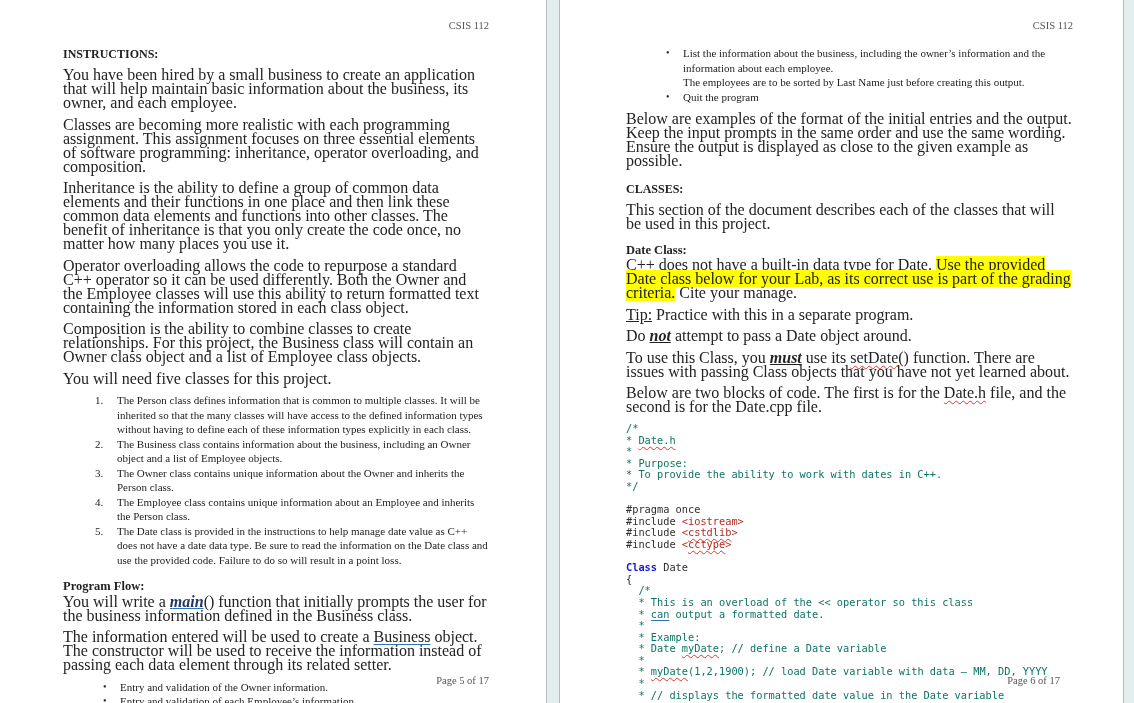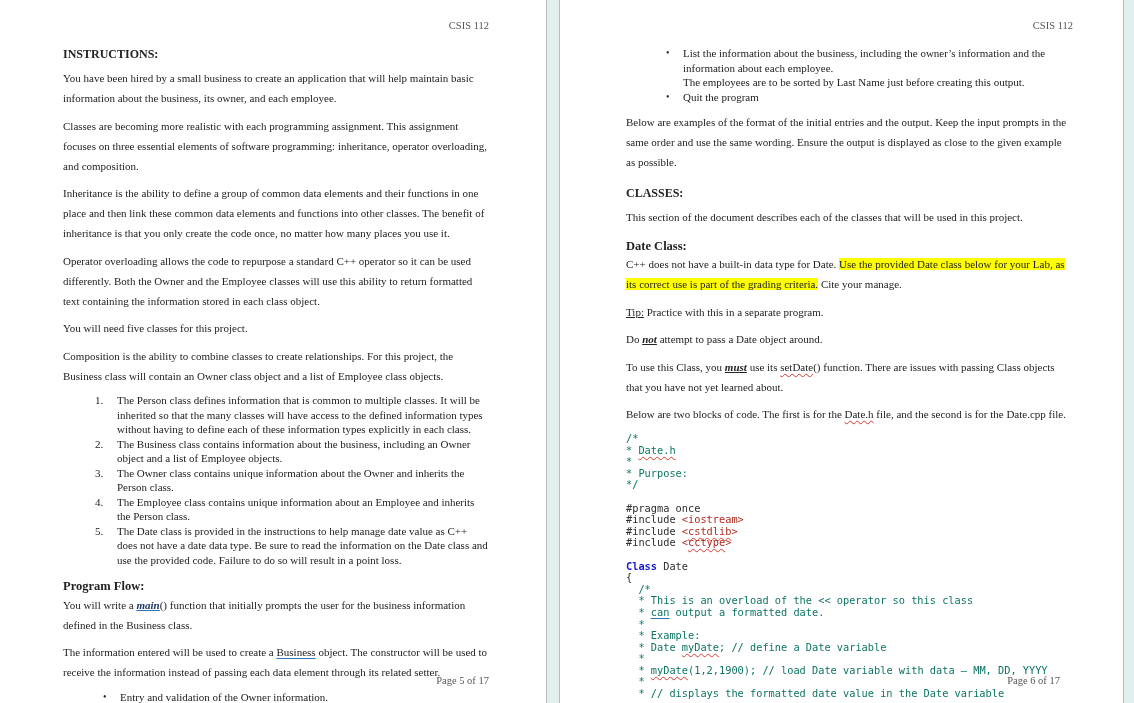--- a/index.html
+++ b/index.html
@@ -10,21 +10,21 @@
   .page-left{width:547px;border-right:1px solid #b4bebe;padding:20px 57px 40px 63px;}
   .gutter{width:12px;}
   .page-right{width:565px;border-left:1px solid #b4bebe;border-right:1px solid #b4bebe;
               padding:20px 50px 40px 66px;}
   .hf{color:#575757;font-size:10.5px;line-height:12px;}
   .header{text-align:right;}
   .footer{position:absolute;bottom:16px;}
   .footer-left{right:57px;}
   .footer-right{right:63px;}
   .content{margin-top:14px;}
-  .p{font-size:11px;line-height:20px;margin:0 0 7.5px;}
+  .p{font-size:16px;line-height:14px;margin:0 0 7.5px;}
   .h1{font-size:12px;font-weight:bold;line-height:17px;margin:13px 0 5px;}
   .h2{font-size:12.5px;font-weight:bold;line-height:15px;margin:12px 0 0.5px;}
   .list{margin:0 0 7.5px;}
   .lirow{display:flex;font-size:11px;line-height:14.5px;}
   .num{width:22px;margin-left:32px;flex:none;}
   .blt{width:17px;margin-left:40px;flex:none;font-size:10px;}
   .litext{flex:1;}
   .code{font-family:"DejaVu Sans Mono","Liberation Mono",monospace;
         font-size:10.3px;line-height:11.6px;color:#2e2e2e;margin-top:9px;}
   .cl{white-space:pre;}
@@ -52,22 +52,22 @@
 
 <div class="doc">
   <div class="page page-left">
     <div class="hf header">CSIS 112</div>
     <div class="content">
         <div class="h1"><span>INSTRUCTIONS:</span></div>
         <div class="p"><span>You have been hired by a small business to create an application that will help maintain basic information about the business, its owner, and each employee.</span></div>
         <div class="p"><span>Classes are becoming more realistic with each programming assignment. This assignment focuses on three essential elements of software programming: inheritance, operator overloading, and composition.</span></div>
         <div class="p"><span>Inheritance is the ability to define a group of common data elements and their functions in one place and then link these common data elements and functions into other classes. The benefit of inheritance is that you only create the code once, no matter how many places you use it.</span></div>
         <div class="p"><span>Operator overloading allows the code to repurpose a standard C++ operator so it can be used differently. Both the Owner and the Employee classes will use this ability to return formatted text containing the information stored in each class object.</span></div>
+        <div class="p"><span>Composition is the ability to combine classes to create relationships. For this project, the Business class will contain an Owner class object and a list of Employee class objects.</span></div>
         <div class="p"><span>You will need five classes for this project.</span></div>
-        <div class="p"><span>Composition is the ability to combine classes to create relationships. For this project, the Business class will contain an Owner class object and a list of Employee class objects.</span></div>
         <div class="list">
           <div class="lirow">
             <span class="num">1.</span>
             <span class="litext"><span>The Person class defines information that is common to multiple classes. It will be inherited so that the many classes will have access to the defined information types without having to define each of these information types explicitly in each class.</span></span>
           </div>
           <div class="lirow">
             <span class="num">2.</span>
             <span class="litext"><span>The Business class contains information about the business, including an Owner object and a list of Employee objects.</span></span>
           </div>
           <div class="lirow">
@@ -120,20 +120,21 @@
         <div class="p"><span>C++ does not have a built-in data type for Date. </span><span class="hl">Use the provided Date class below for your Lab, as its correct use is part of the grading criteria.</span><span> Cite your manage.</span></div>
         <div class="p"><span class="u">Tip:</span><span> Practice with this in a separate program.</span></div>
         <div class="p"><span>Do </span><span class="bu">not</span><span> attempt to pass a Date object around.</span></div>
         <div class="p"><span>To use this Class, you </span><span class="bu">must</span><span> use its </span><span class="sp">setDate</span><span>() function. There are issues with passing Class objects that you have not yet learned about.</span></div>
         <div class="p"><span>Below are two blocks of code. The first is for the </span><span class="sp">Date.h</span><span> file, and the second is for the Date.cpp file.</span></div>
         <div class="code">
           <div class="cl"><span class="cm">/*</span></div>
           <div class="cl"><span class="cm">* </span><span class="cmsp">Date.h</span></div>
           <div class="cl"><span class="cm">*</span></div>
           <div class="cl"><span class="cm">* Purpose:</span></div>
+          <div class="cl"><span class="cm">* To provide the ability to work with dates in C++.</span></div>
           <div class="cl"><span class="cm">*/</span></div>
           <div class="cl">&nbsp;</div>
           <div class="cl"><span>#pragma once</span></div>
           <div class="cl"><span>#include </span><span class="inc">&lt;iostream&gt;</span></div>
           <div class="cl"><span>#include </span><span class="inc">&lt;</span><span class="incsp">cstdlib</span><span class="inc">&gt;</span></div>
           <div class="cl"><span>#include </span><span class="inc">&lt;</span><span class="incsp">cctype</span><span class="inc">&gt;</span></div>
           <div class="cl">&nbsp;</div>
           <div class="cl"><span class="kw">Class</span><span> Date</span></div>
           <div class="cl"><span>{</span></div>
           <div class="cl"><span class="cm">  /*</span></div>

